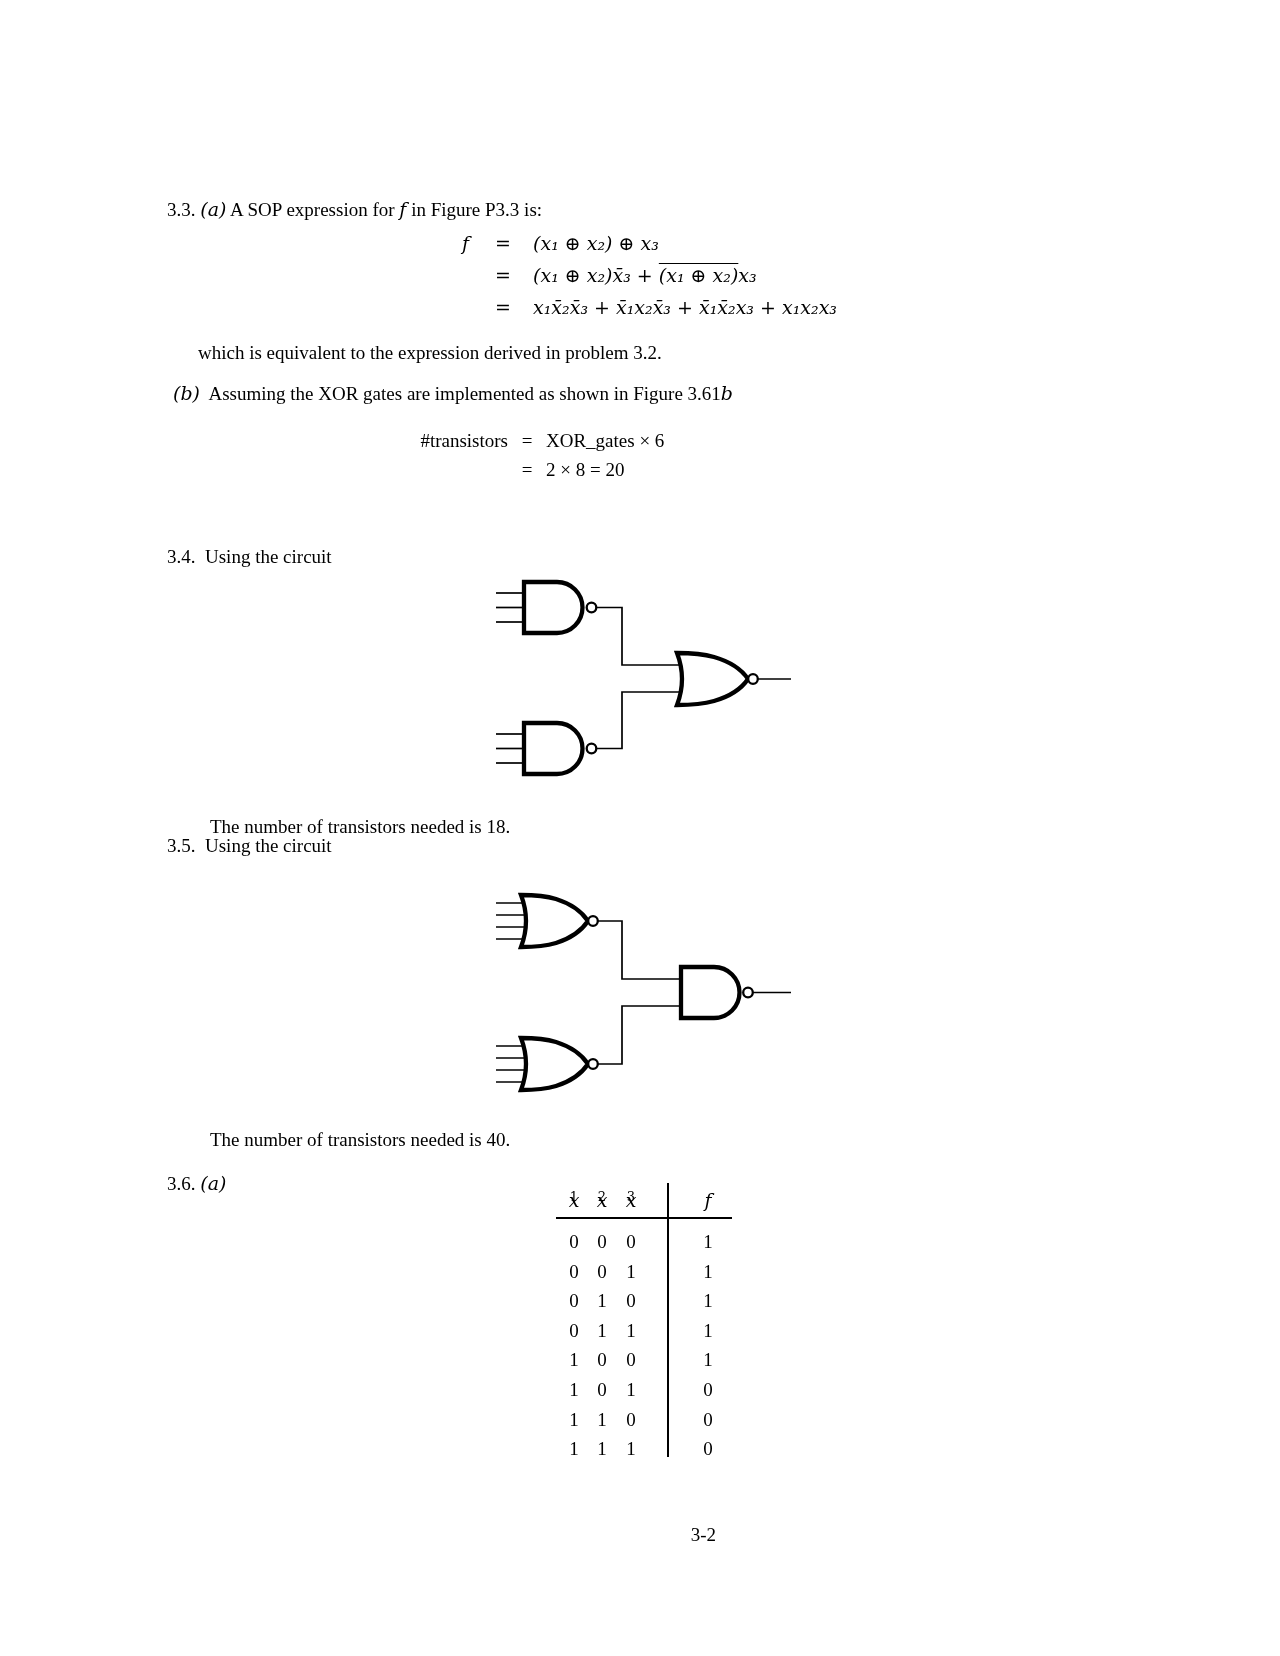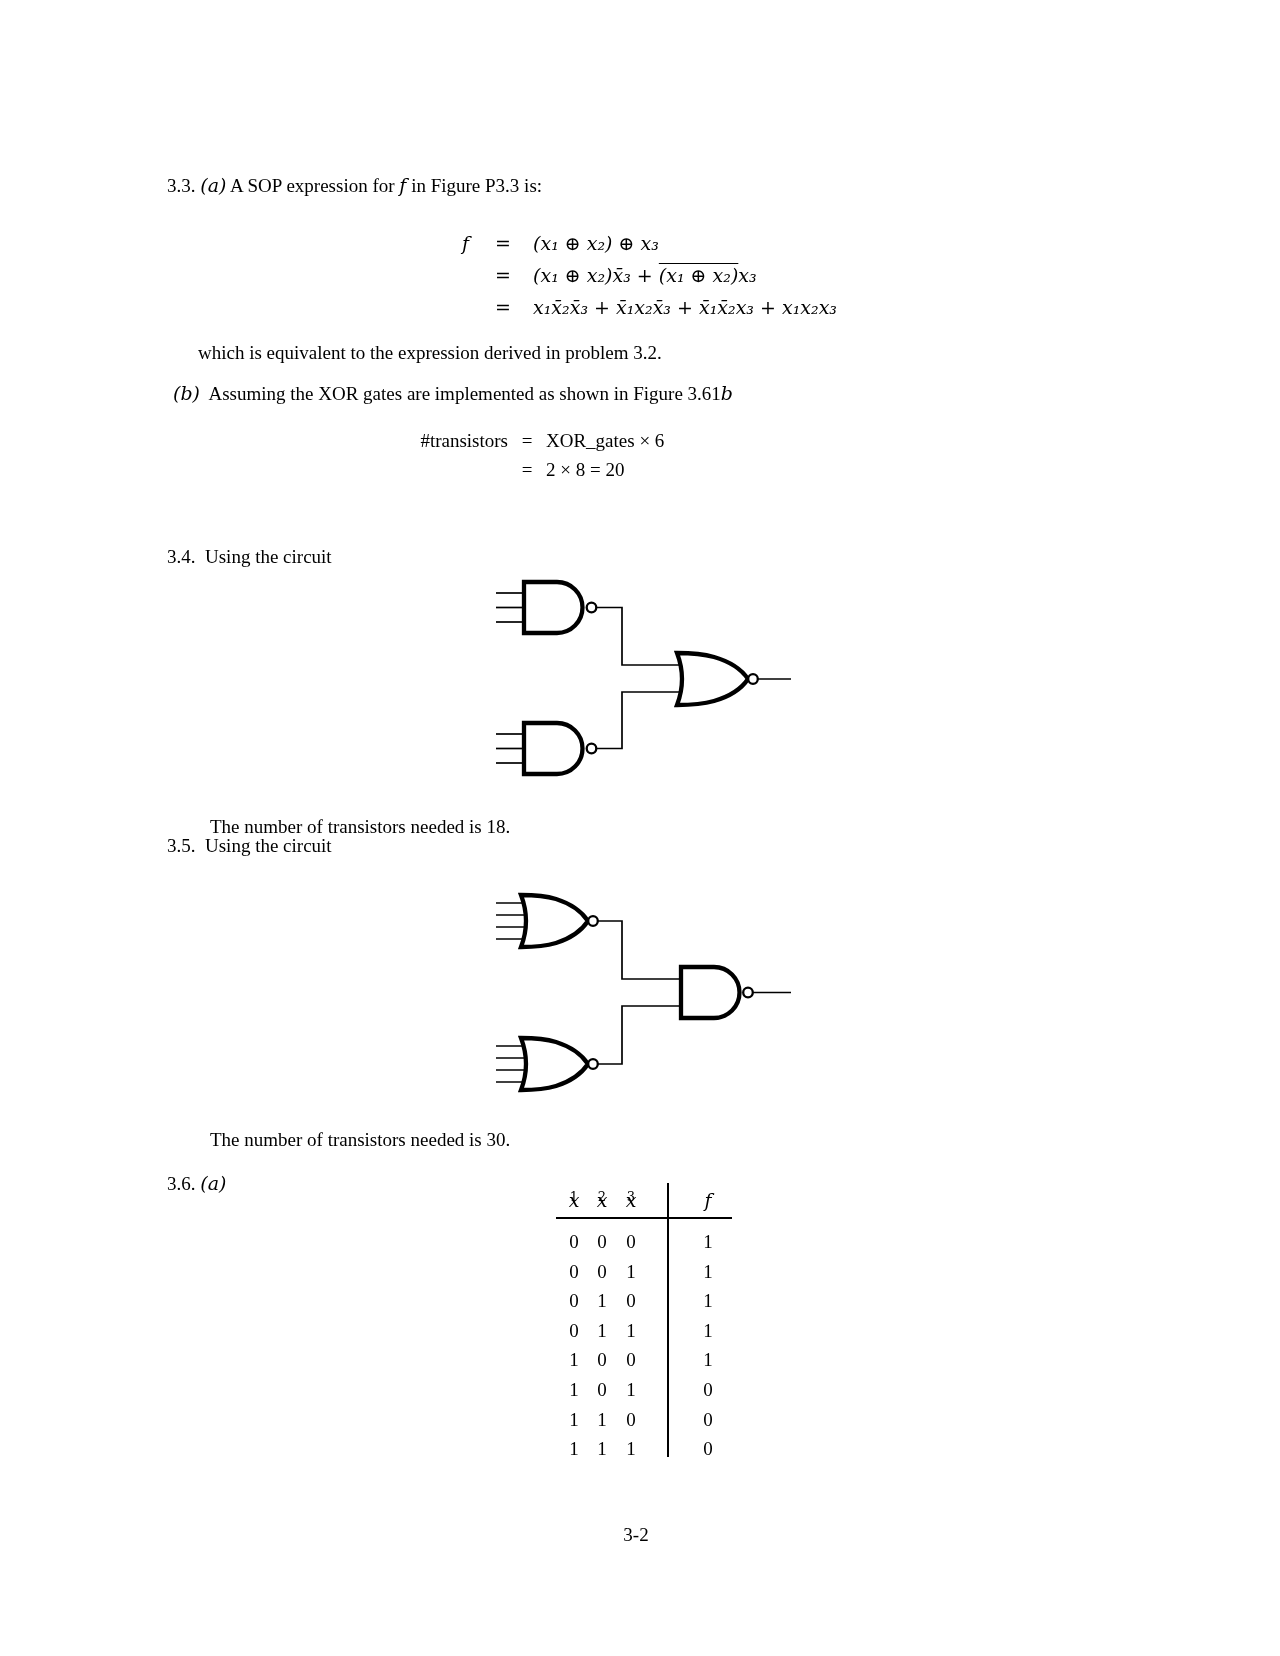--- a/index.html
+++ b/index.html
@@ -29,26 +29,26 @@
   
   #tt{position:absolute;left:556px;top:1183px;width:178px;height:278px;font-size:19px;}
   .tt-head{position:absolute;top:6px;left:0;width:100%;height:24px;}
   .tt-head span{position:absolute;transform:translateX(-50%);}
   .tt-hline{position:absolute;left:0;top:34px;width:176px;height:1.7px;background:#000;}
   .tt-vline{position:absolute;left:111px;top:0;width:1.7px;height:274px;background:#000;}
   .tt-rows{position:absolute;left:0;top:44px;width:100%;}
   .tt-row{position:relative;height:29.6px;}
   .tt-row span{position:absolute;transform:translateX(-50%);line-height:29.6px;}
   .c0{left:18px;} .c1{left:46px;} .c2{left:75px;} .c3{left:152px;}
-  #page-num{left:556px;top:1524px;width:160px;text-align:center;}
+  #page-num{left:556px;top:1524px;width:160px;text-align:right;}
 </style>
 </head>
 <body>
 
-<div class="abs tl" style="left:167px;top:174px"><span>3.3.&nbsp;</span><span class="it">(a)</span><span> A SOP expression for </span><span class="it">f</span><span> in Figure P3.3 is:</span></div>
+<div class="abs tl" style="left:167px;top:198px"><span>3.3.&nbsp;</span><span class="it">(a)</span><span> A SOP expression for </span><span class="it">f</span><span> in Figure P3.3 is:</span></div>
 
 <div class="abs math" id="sop-eq" style="left:462px;top:227px">
     <div class="eqrow">
       <span class="eq-lhs">f</span>
       <span class="eq-sign">=</span>
       <span class="eq-rhs"><span>(x₁ ⊕ x₂) ⊕ x₃</span></span>
     </div>
     <div class="eqrow">
       <span class="eq-lhs"></span>
       <span class="eq-sign">=</span>
@@ -126,21 +126,21 @@
   <polyline class="wire" points="598,1064 622,1064 622,1006 700,1006"></polyline>
   <path class="gate" d="M 521 895 Q 543 895 556 899 Q 578 906 588 921 Q 578 936 556 943 Q 543 947 521 947 Q 531 921 521 895 Z"></path>
   <circle class="bub" cx="593" cy="921" r="4.8"></circle>
   <path class="gate" d="M 521 1038 Q 543 1038 556 1042 Q 578 1049 588 1064 Q 578 1079 556 1086 Q 543 1090 521 1090 Q 531 1064 521 1038 Z"></path>
   <circle class="bub" cx="593" cy="1064" r="4.8"></circle>
   <path class="gate" d="M 681 967 L 714 967 A 25.5 25.5 0 0 1 714 1018 L 681 1018 Z"></path>
   <circle class="bub" cx="748" cy="992.5" r="4.8"></circle>
   <line class="wire" x1="753" y1="992.5" x2="791" y2="992.5"></line>
 </svg>
 
-<div class="abs tl" style="left:210px;top:1129px">The number of transistors needed is 30.</div>
+<div class="abs tl" style="left:210px;top:1129px">The number of transistors needed is 40.</div>
 
 <div class="abs tl" style="left:167px;top:1172px"><span>3.6.&nbsp;</span><span class="it">(a)</span></div>
 
 <div id="tt">
   <div class="tt-head math">
     <span class="c0">
         <span class="it">x</span>
         <span class="sb">1</span>
       </span>
     <span class="c1">

